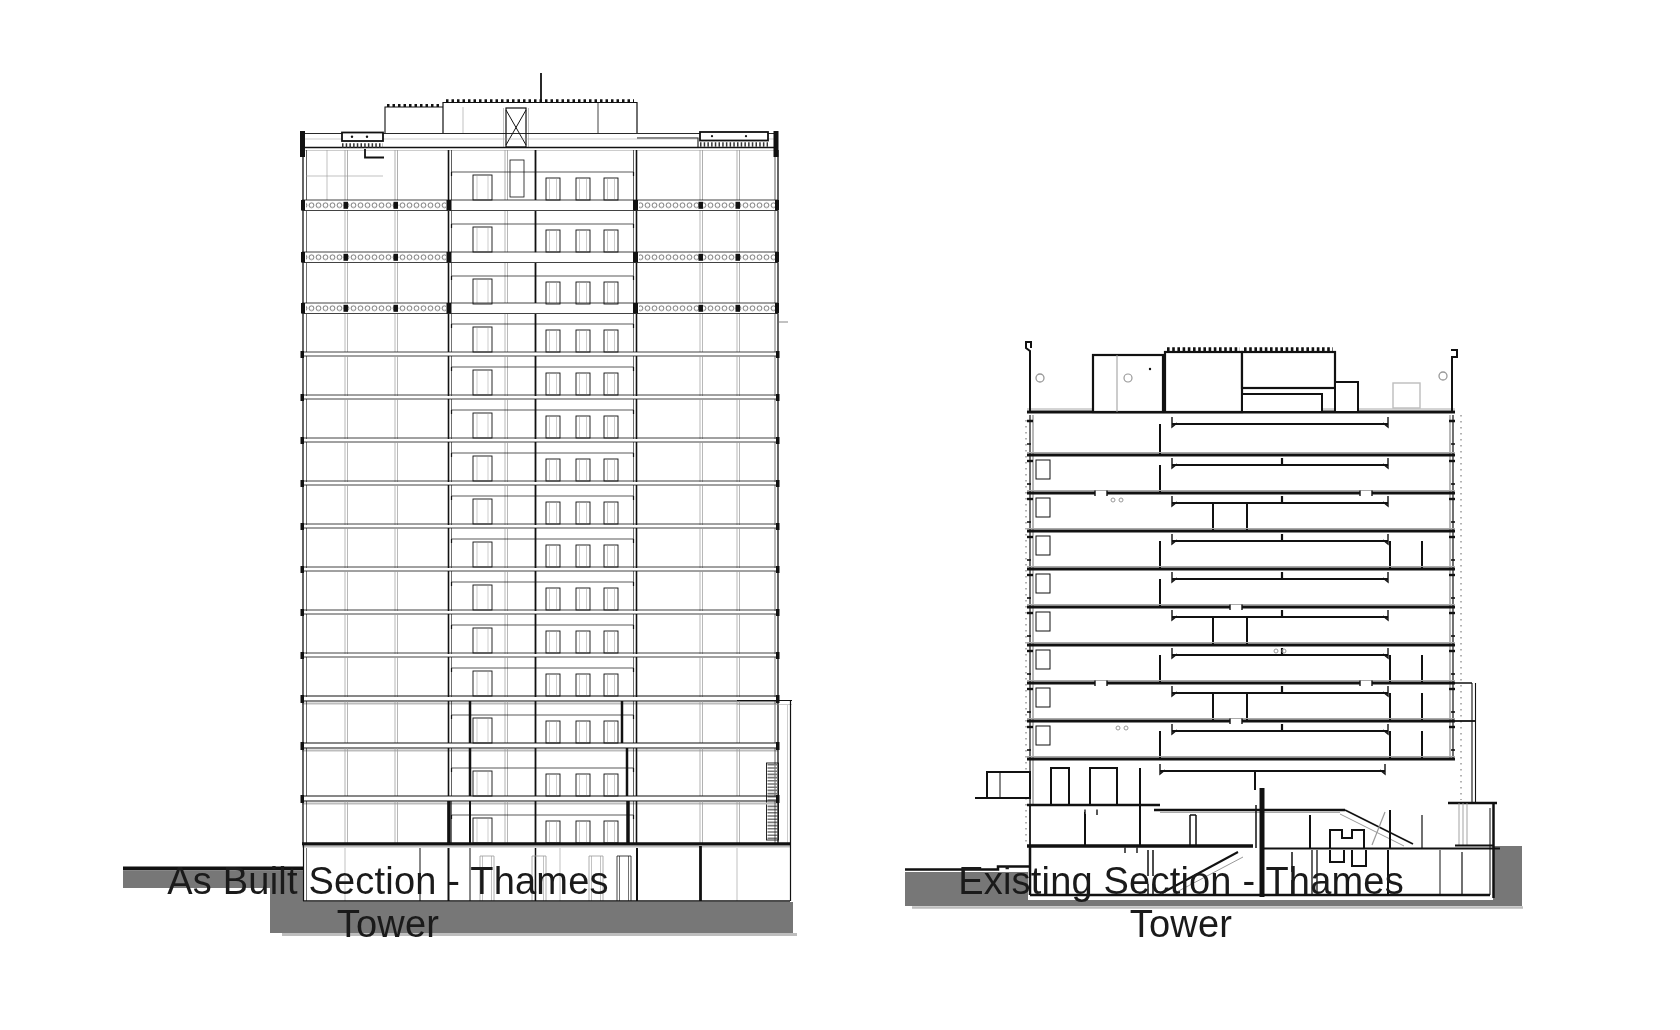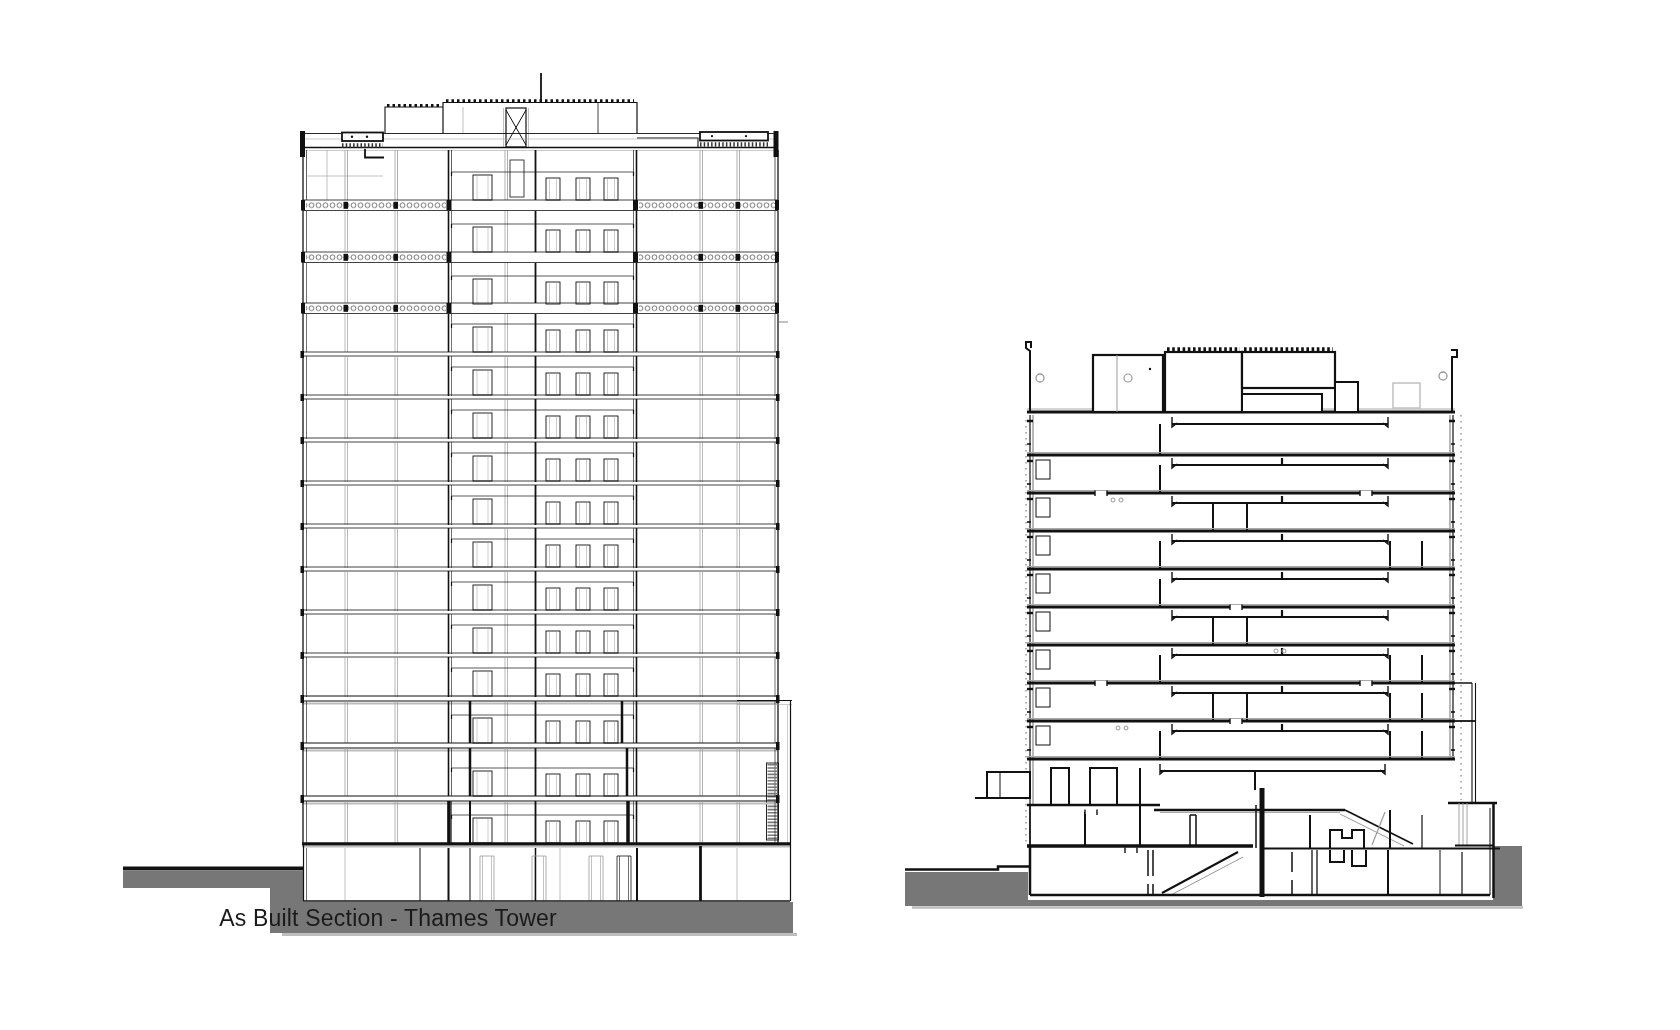--- a/index.html
+++ b/index.html
@@ -12,22 +12,22 @@
   html,body{margin:0;padding:0;background:#ffffff;}
   .canvas{position:relative;width:1680px;height:1030px;background:#fff;overflow:hidden;
           font-family:"Liberation Sans", sans-serif;}
   svg{position:absolute;left:0;top:0;}
   .k{stroke:var(--line);fill:none;}
   .g{stroke:var(--construction);fill:none;}
   .lg{stroke:var(--ground-light);fill:none;}
   .fg{fill:var(--ground);stroke:none;}
   .fk{fill:var(--line);stroke:none;}
   .fw{fill:#ffffff;}
-  .caption{position:absolute;top:905px;width:540px;text-align:center;
-           font-size:23px;color:var(--text);letter-spacing:0.2px;}
+  .caption{position:absolute;top:860px;width:540px;text-align:center;
+           font-size:38px;color:var(--text);letter-spacing:0.2px;}
   .caption.left{left:118px;}
   .caption.right{left:911px;}
 </style>
 </head>
 <body>
 
 <div class="canvas">
 
 <svg width="1680" height="1030" viewBox="0 0 1680 1030">
 
@@ -453,14 +453,15 @@
       <line x1="1459" y1="803" x2="1459" y2="845" class="g" stroke-width="0.9"></line>
       <line x1="1463" y1="803" x2="1463" y2="845" class="g" stroke-width="0.9"></line>
       <line x1="1467" y1="803" x2="1467" y2="845" class="g" stroke-width="0.9"></line>
       <line x1="1455" y1="845.5" x2="1493" y2="845.5" class="k" stroke-width="2"></line>
       <line x1="1462" y1="852" x2="1462" y2="895" class="k" stroke-width="1.2"></line>
     </g>
   </g>
 </svg>
 
 <div class="caption left">As Built Section - Thames Tower</div>
+<div class="caption right">Existing Section - Thames Tower</div>
 
 </div>
 
 </body></html>

